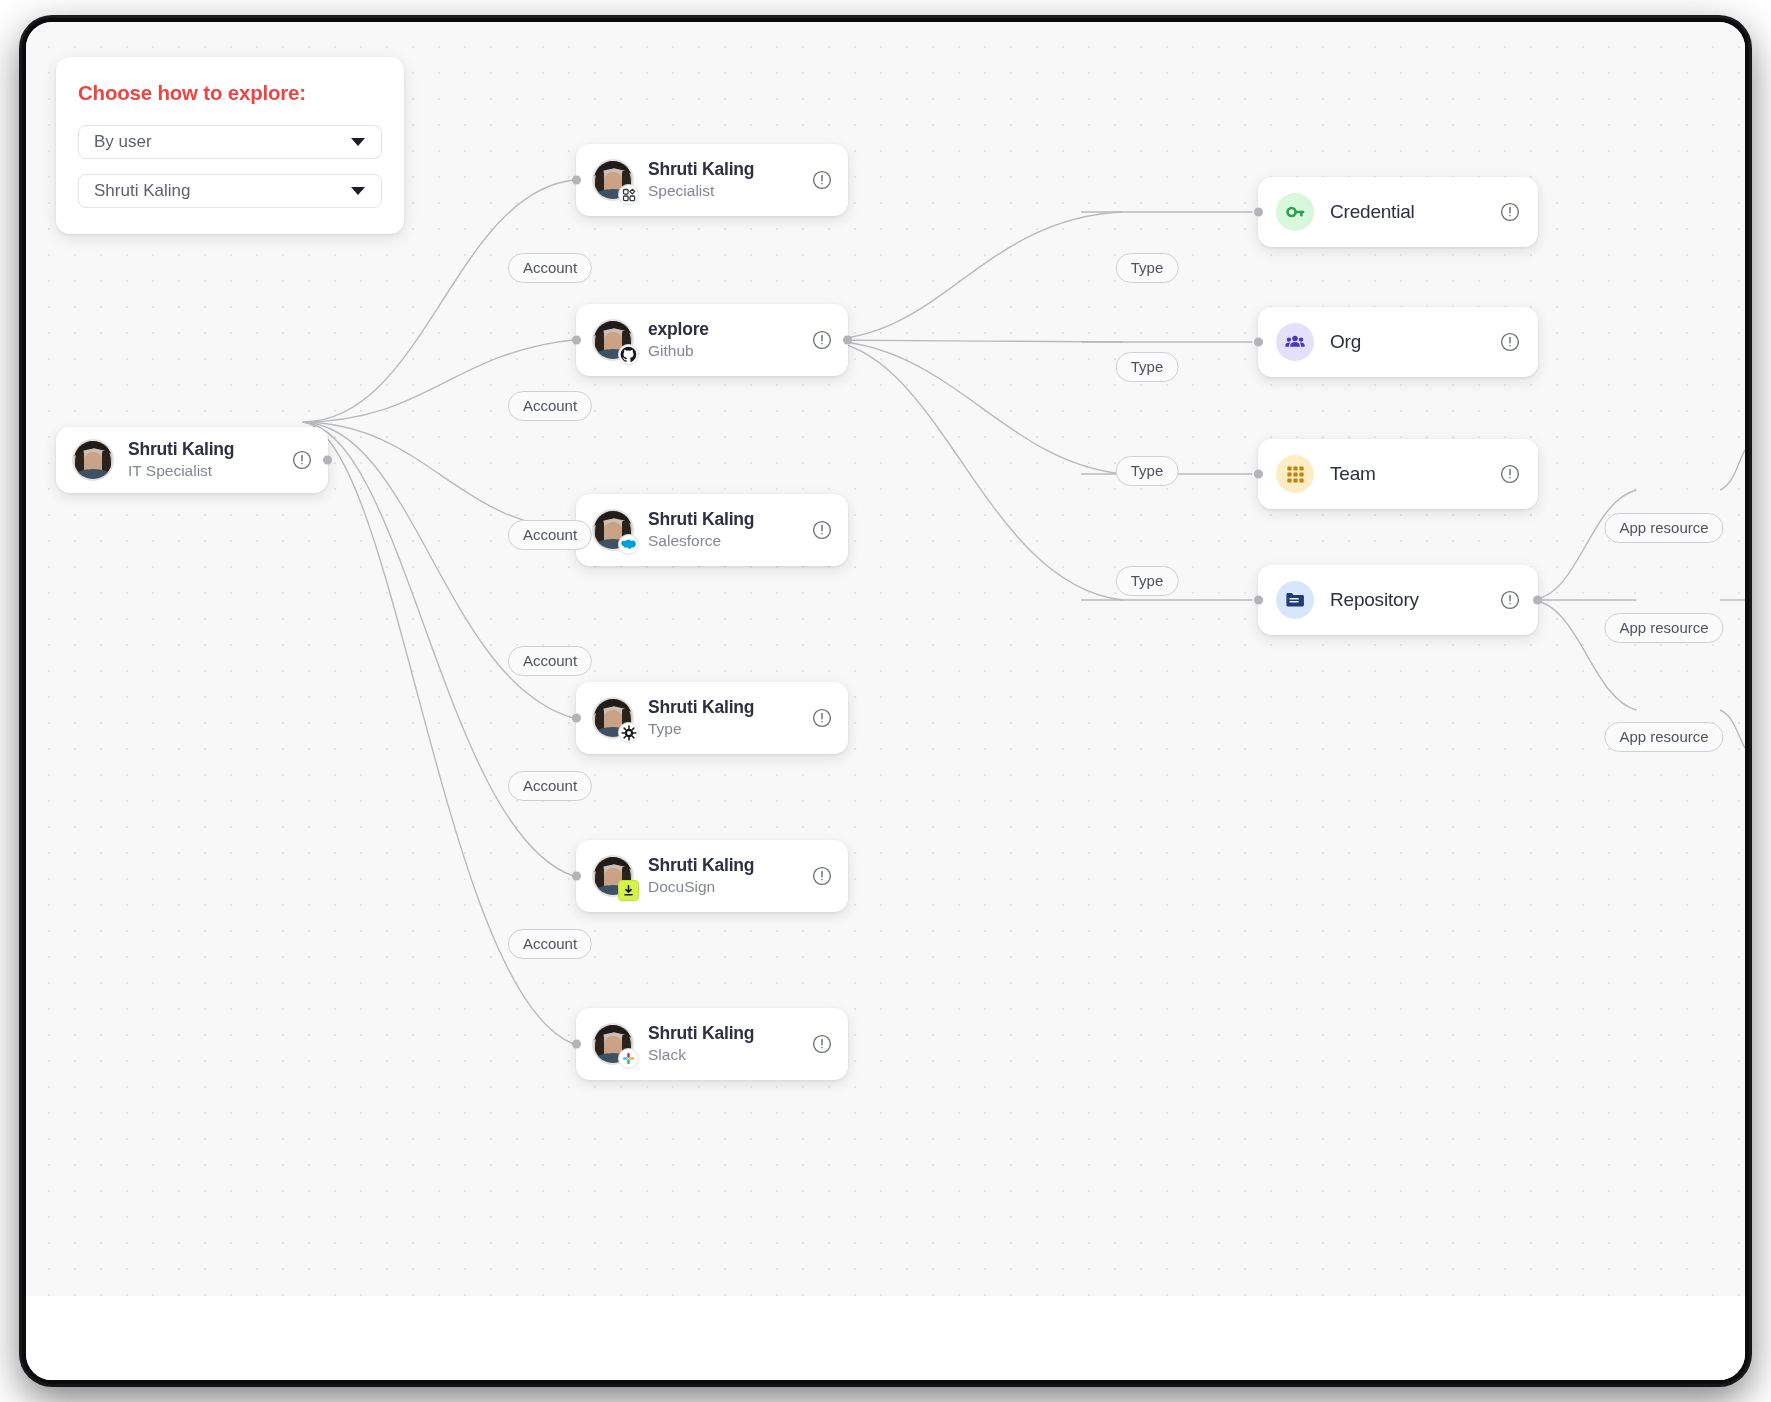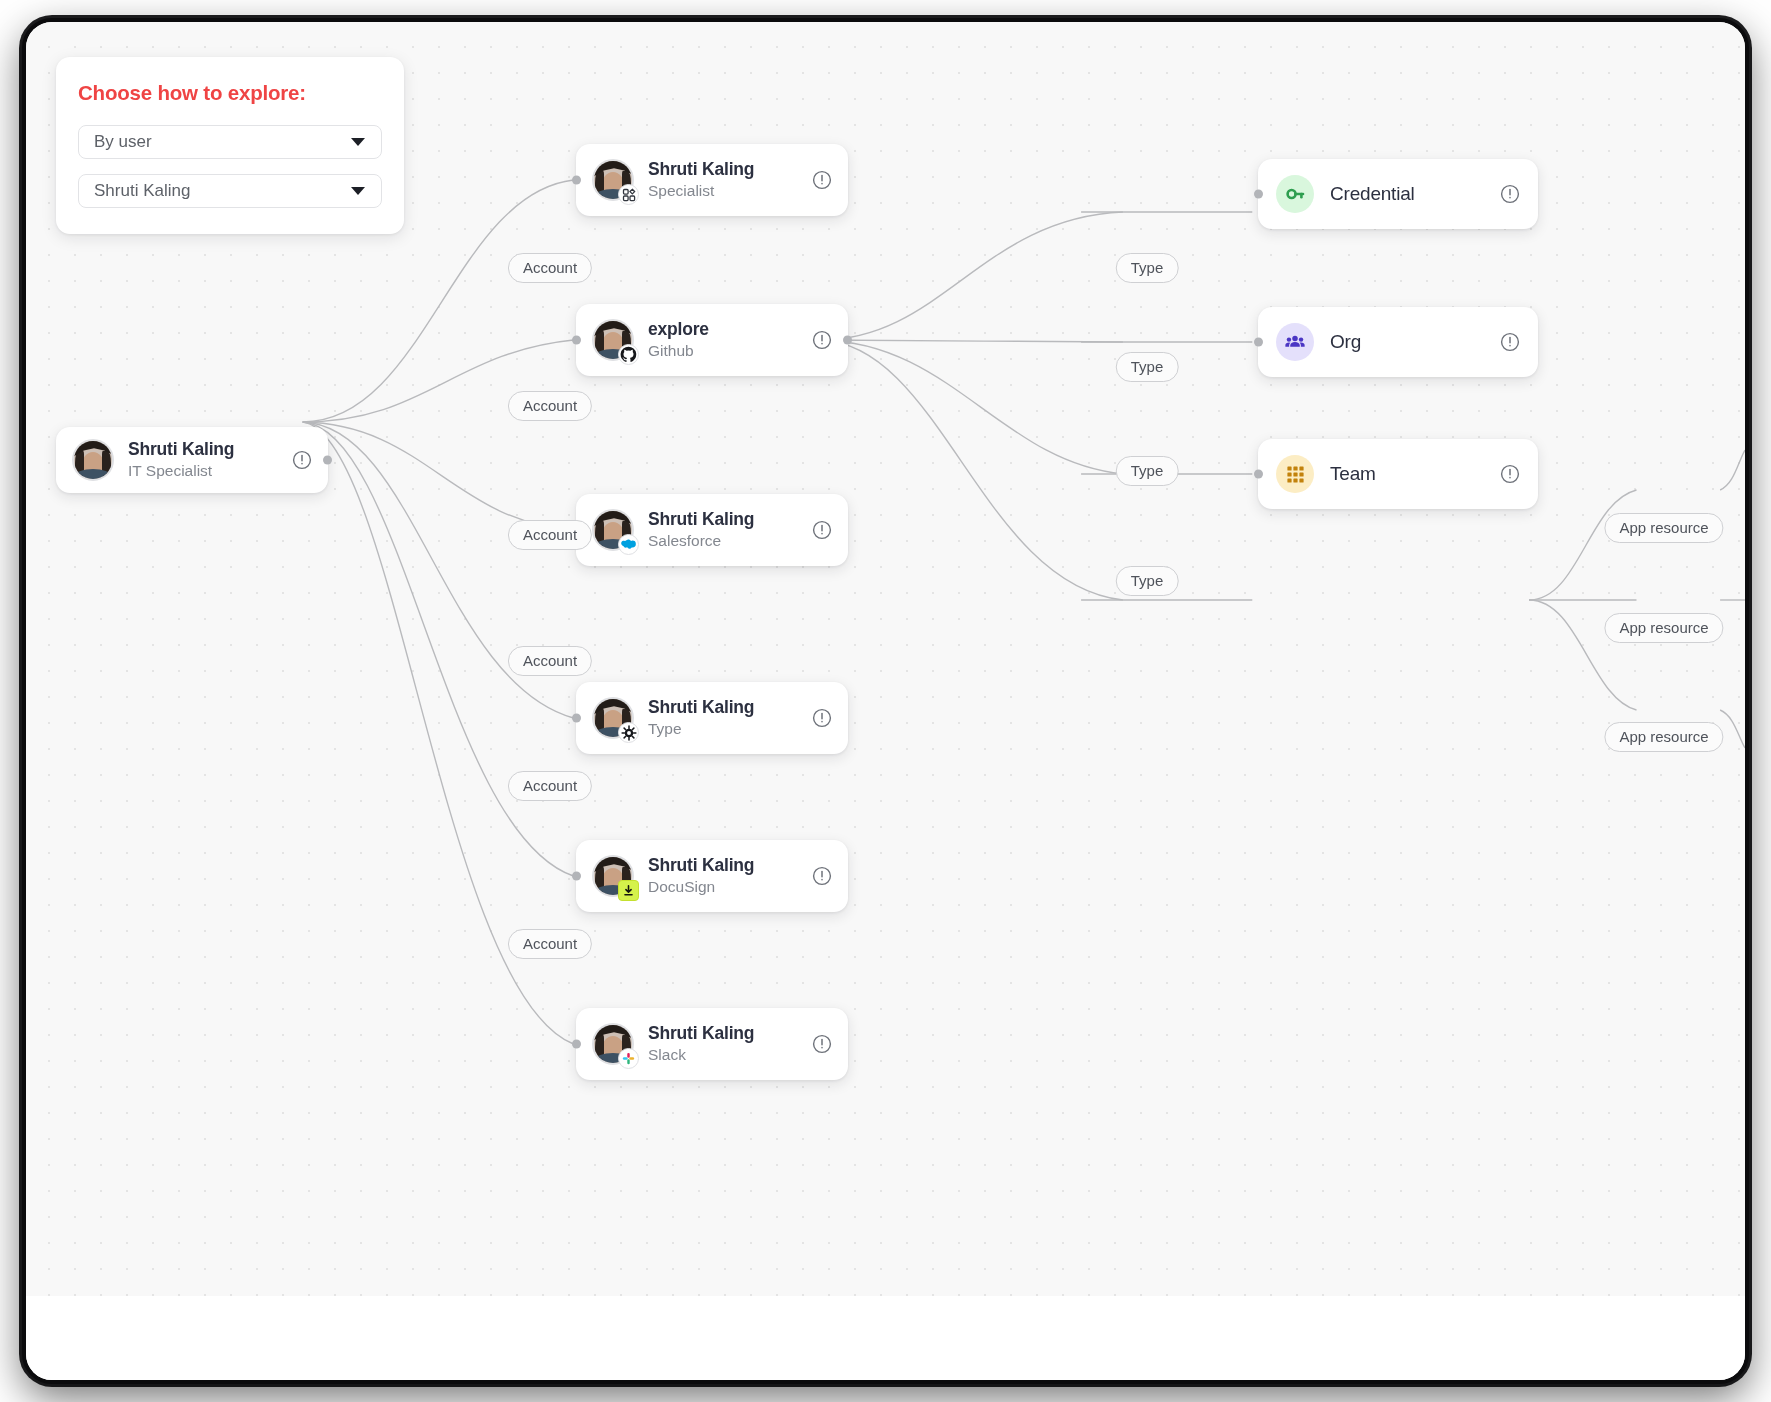--- a/index.html
+++ b/index.html
@@ -463,21 +463,21 @@
         <div class="node-title">Shruti Kaling</div>
         <div class="node-sub">Slack</div>
       </div>
       <svg class="info-icon" viewBox="0 0 20 20">
         <circle cx="10" cy="10" r="8.4"></circle>
           <line x1="10" y1="5.6" x2="10" y2="10.8"></line>
           <line class="dot" x1="10" y1="13.6" x2="10" y2="13.7"></line>
       </svg>
     </div>
 
-    <div class="node node-resource" style="left:1232px; top:137px;">
+    <div class="node node-resource" style="left:1232px; top:155px;">
       <div class="handle left"></div>
       <div class="res-icon" style="background:#d9f7dd;">
         <svg width="22" height="22" viewBox="0 0 22 22">
           <circle cx="7.6" cy="11" r="4.0" fill="none" stroke="#2e9e4f" stroke-width="2.6"></circle>
           <line x1="11.3" y1="11" x2="19" y2="11" stroke="#2e9e4f" stroke-width="2.6" stroke-linecap="round"></line>
           <line x1="17.4" y1="11" x2="17.4" y2="14.2" stroke="#2e9e4f" stroke-width="2.6" stroke-linecap="round"></line>
         </svg>
       </div>
       <div class="res-label">Credential</div>
       <svg class="info-icon" viewBox="0 0 20 20">
@@ -523,20 +523,37 @@
         </svg>
       </div>
       <div class="res-label">Team</div>
       <svg class="info-icon" viewBox="0 0 20 20">
         <circle cx="10" cy="10" r="8.4"></circle>
           <line x1="10" y1="5.6" x2="10" y2="10.8"></line>
           <line class="dot" x1="10" y1="13.6" x2="10" y2="13.7"></line>
       </svg>
     </div>
 
+    <div class="node node-resource" style="left:1232px; top:543px;">
+      <div class="handle left"></div>
+      <div class="handle right"></div>
+      <div class="res-icon" style="background:#d8e6fb;">
+        <svg width="22" height="22" viewBox="0 0 22 22">
+          <path fill="#1f3d73" d="M2.4 5.4c0-.8.6-1.4 1.4-1.4h4.0l1.7 2.1h9.0c.8 0 1.4.6 1.4 1.4v8.6c0 .8-.6 1.4-1.4 1.4H3.8c-.8 0-1.4-.6-1.4-1.4V5.4z"></path>
+          <rect x="5.4" y="9.1" width="9.4" height="1.5" rx="0.7" fill="#eaf1fc"></rect>
+          <rect x="5.4" y="12.0" width="9.4" height="1.5" rx="0.7" fill="#eaf1fc"></rect>
+        </svg>
+      </div>
+      <div class="res-label">Repository</div>
+      <svg class="info-icon" viewBox="0 0 20 20">
+        <circle cx="10" cy="10" r="8.4"></circle>
+          <line x1="10" y1="5.6" x2="10" y2="10.8"></line>
+          <line class="dot" x1="10" y1="13.6" x2="10" y2="13.7"></line>
+      </svg>
+    </div>
 
     <div class="edge-pill" style="left:524px; top:246px;">Account</div>
     <div class="edge-pill" style="left:524px; top:384px;">Account</div>
     <div class="edge-pill" style="left:524px; top:513px;">Account</div>
     <div class="edge-pill" style="left:524px; top:639px;">Account</div>
     <div class="edge-pill" style="left:524px; top:764px;">Account</div>
     <div class="edge-pill" style="left:524px; top:922px;">Account</div>
 
     <div class="edge-pill" style="left:1121px; top:246px;">Type</div>
     <div class="edge-pill" style="left:1121px; top:345px;">Type</div>

